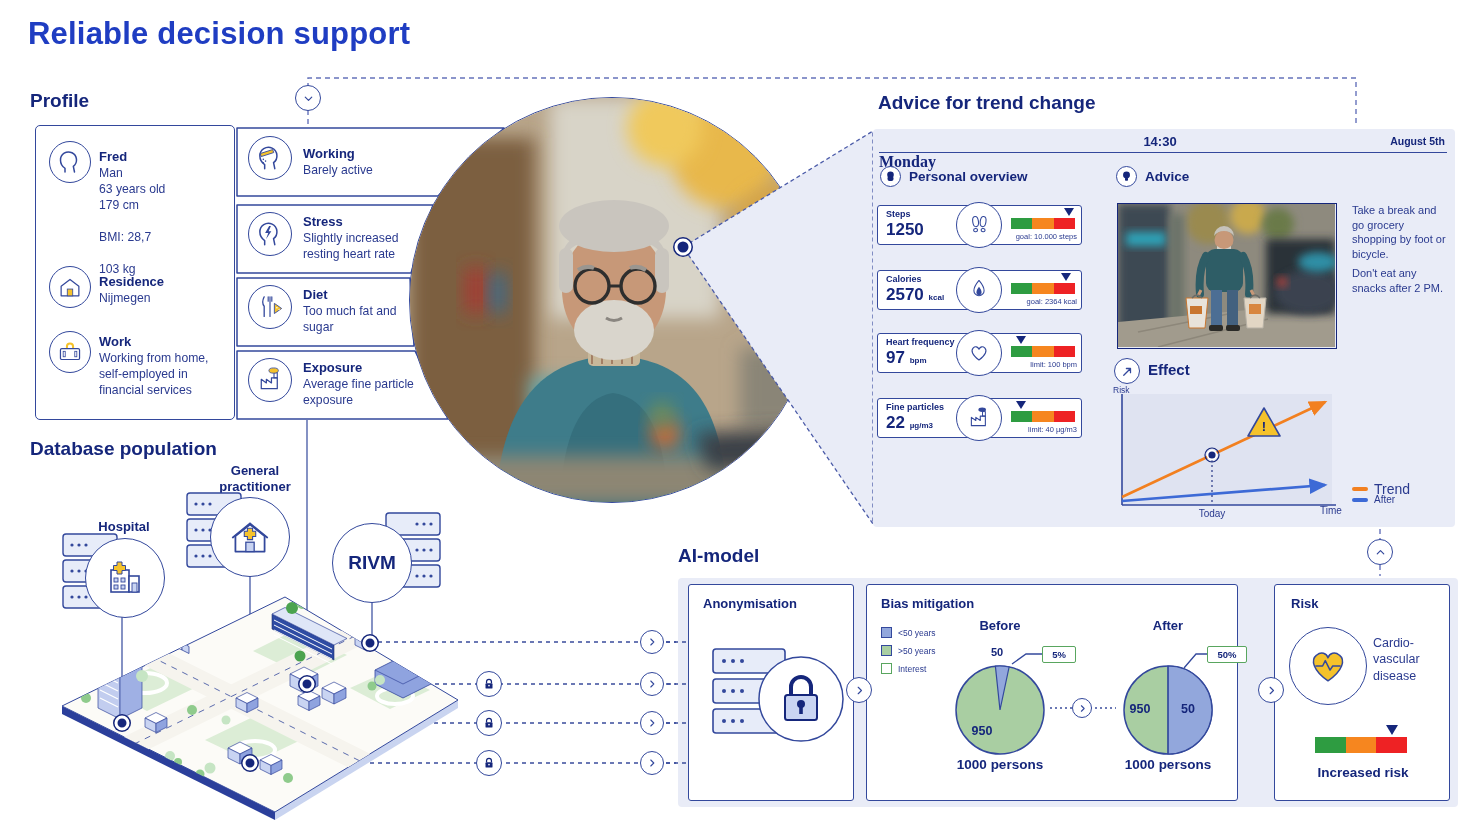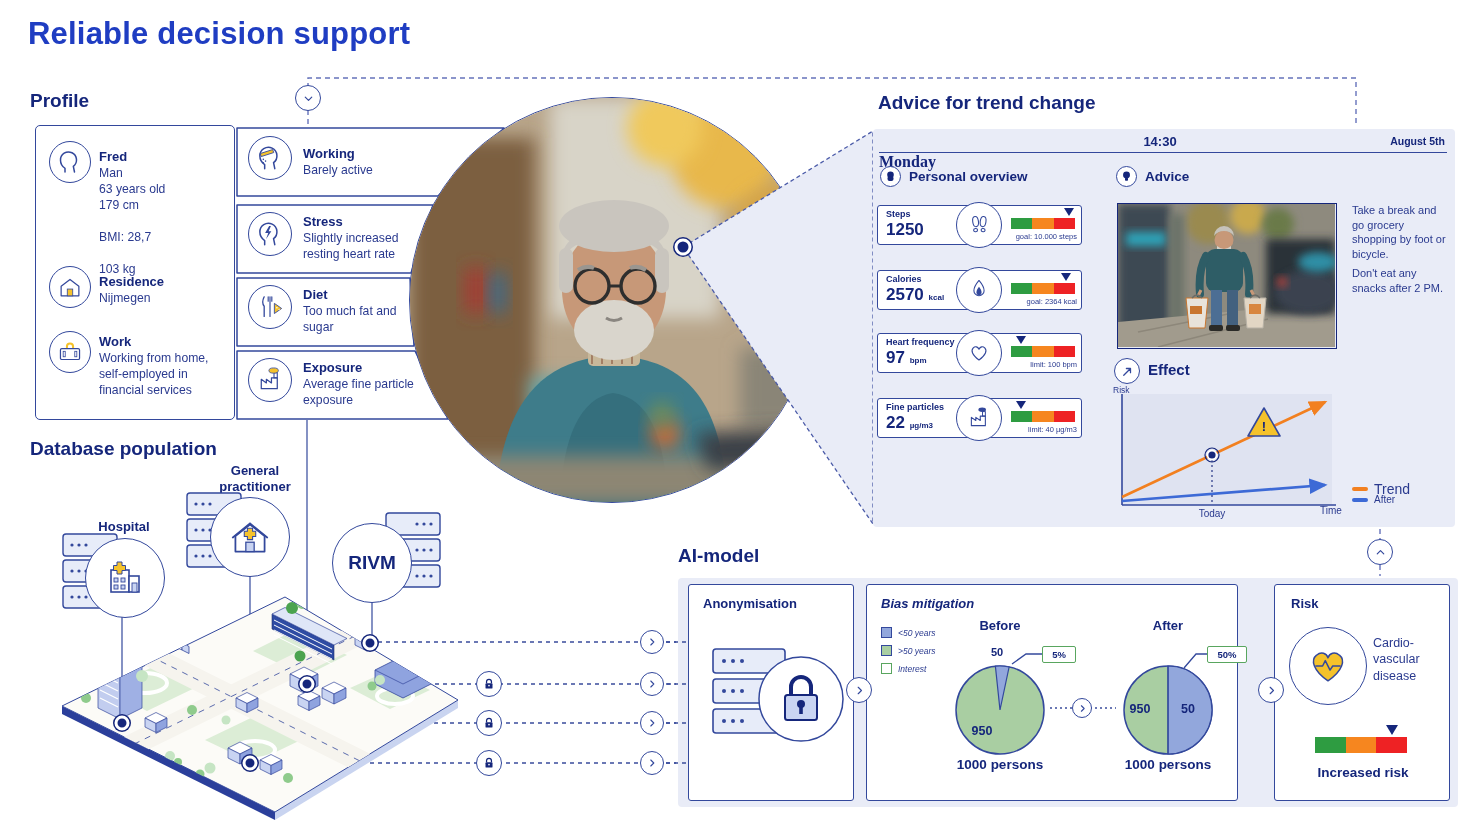--- a/index.html
+++ b/index.html
@@ -602,21 +602,21 @@
           <circle cx="33" cy="80" r="2"></circle>
         </g>
       <circle cx="92" cy="58" r="42" fill="#fff" stroke="#33489C" stroke-width="1.5"></circle>
       <path d="M82 54 v-8 a10 10 0 0 1 20 0 v8" fill="none" stroke="#15267B" stroke-width="4"></path>
       <rect x="76" y="54" width="32" height="25" rx="2.5" fill="#C9D4F2" stroke="#15267B" stroke-width="2"></rect>
       <circle cx="92" cy="63" r="4" fill="#15267B"></circle>
         <rect x="90.2" y="65" width="3.6" height="8" fill="#15267B"></rect>
     </svg>
   </div>
 
-  <div class="ai-box" style="left:866px;top:584px;width:372px;height:217px;font-style:italic;">
+  <div class="ai-box" style="left:866px;top:584px;width:372px;height:217px;">
     <div class="abs card-title" style="left:14px;top:11px;">Bias mitigation</div>
     <div class="legend-row" style="left:14px;top:42px;">
       <div class="legend-sq" style="background:#92A7DC;"></div>
       <span>&lt;50 years</span>
     </div>
     <div class="legend-row" style="left:14px;top:60px;">
       <div class="legend-sq" style="background:#A9CEA2;"></div>
       <span>&gt;50 years</span>
     </div>
     <div class="legend-row" style="left:14px;top:78px;">

